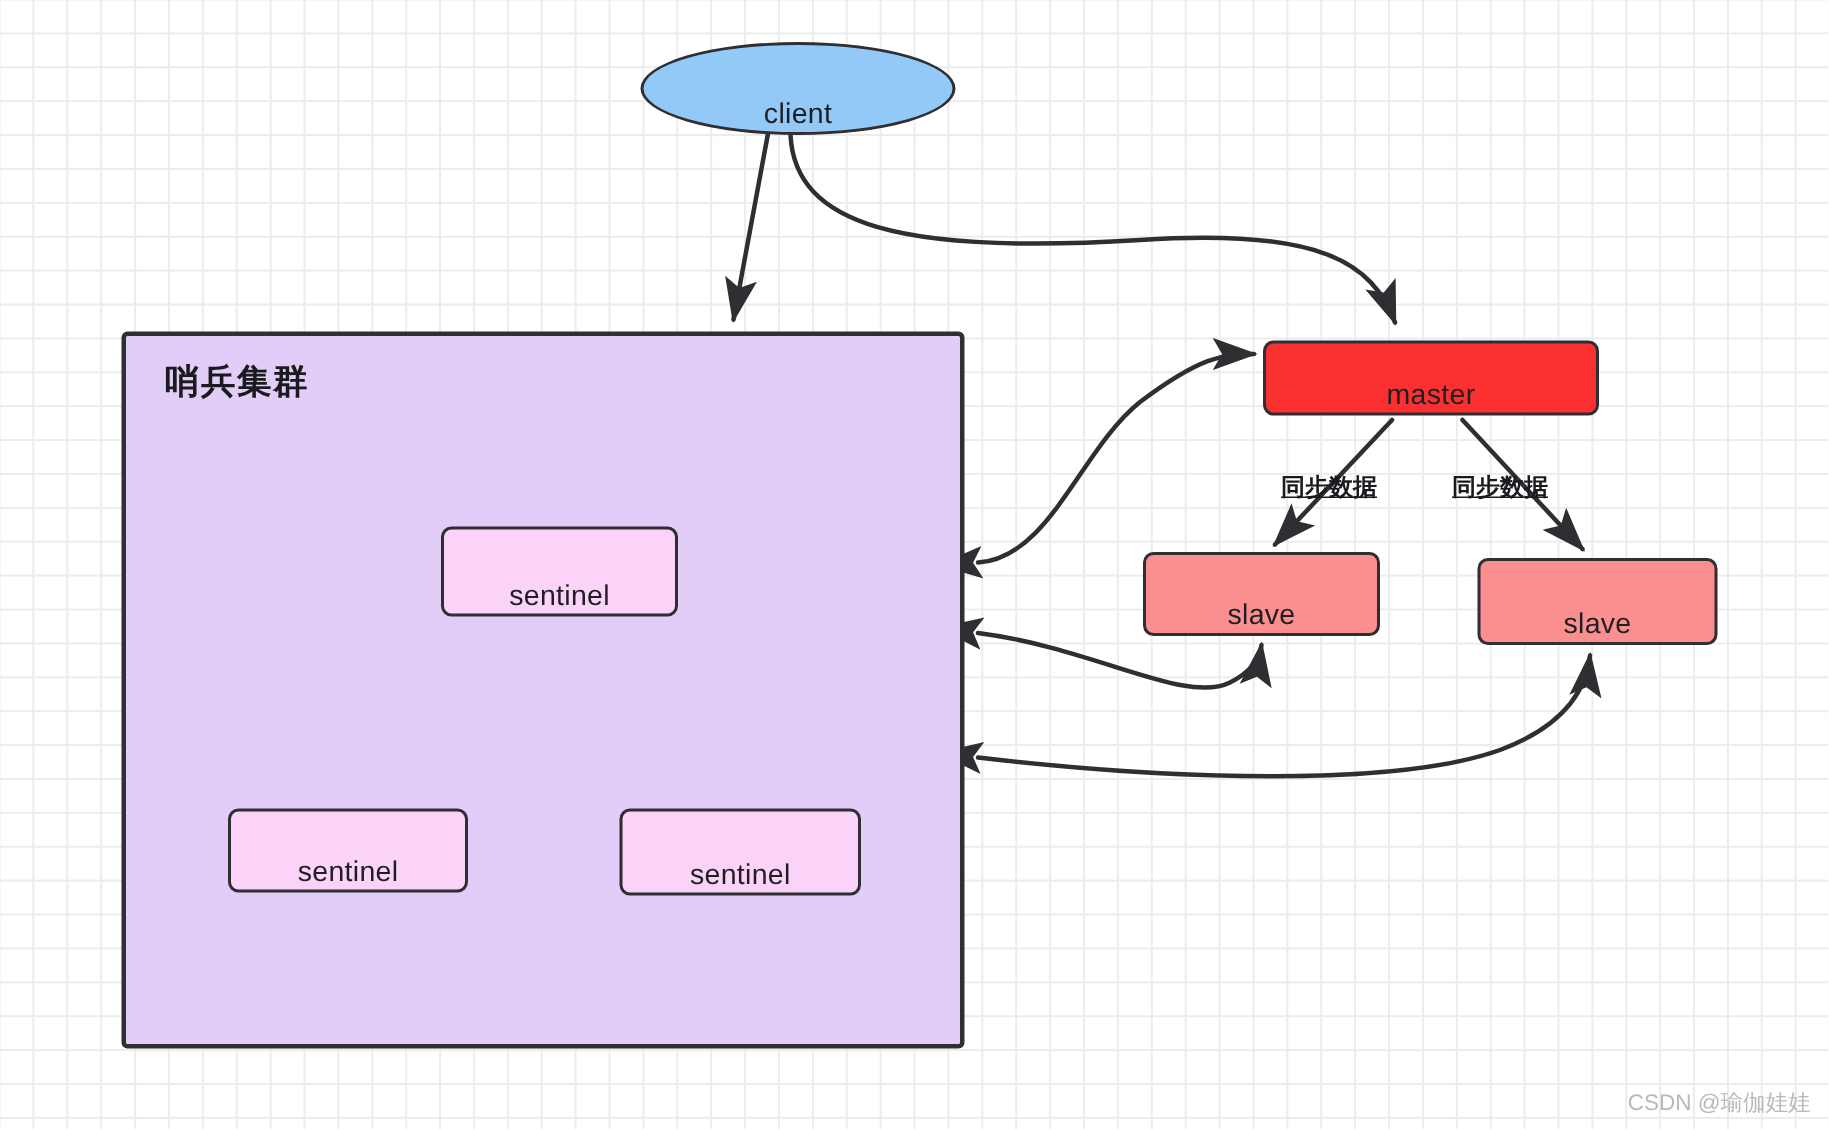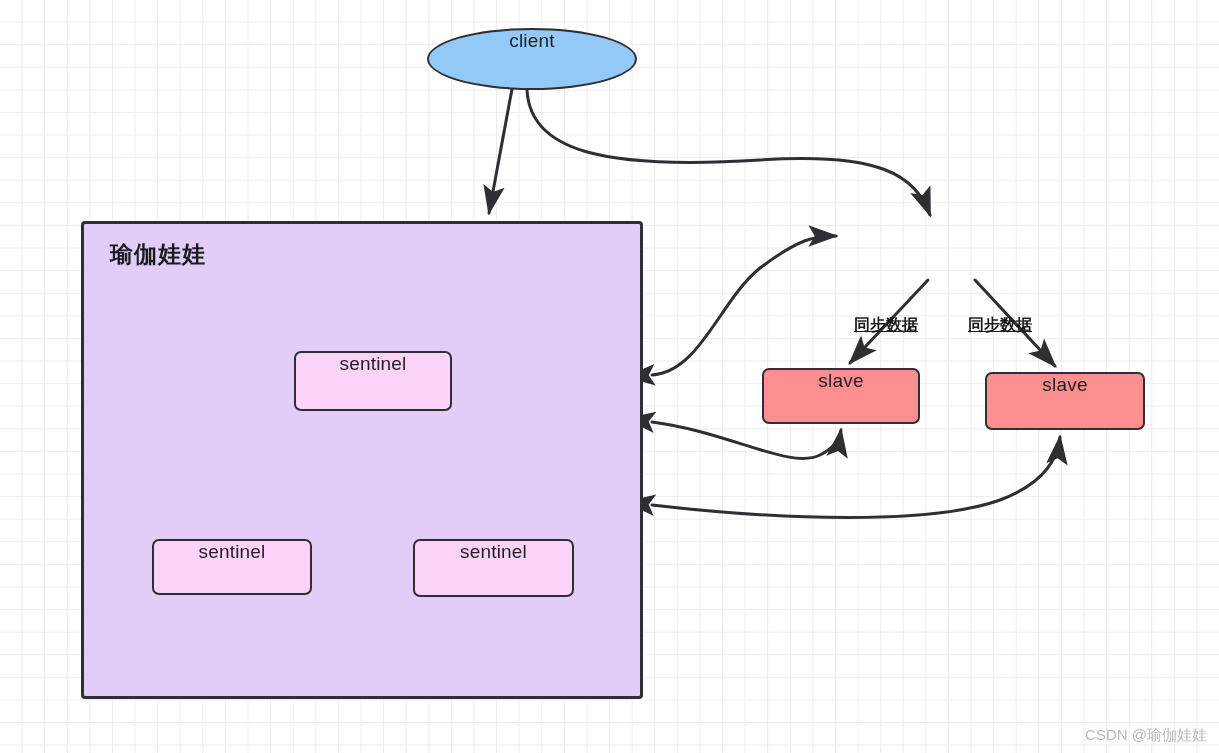--- a/index.html
+++ b/index.html
@@ -24,21 +24,21 @@
     position: absolute;
     left: 0;
     top: 0;
     width: 1219px;
     height: 753px;
   }
   .node {
     position: absolute;
     box-sizing: border-box;
     display: flex;
-    align-items: flex-start;
+    align-items: flex-end;
     justify-content: center;
     border: 2.5px solid #2f2f33;
     font-size: 19px;
     color: #1f1f23;
     letter-spacing: .2px;
     z-index: 3;
   }
   .rounded-box { border-radius: 7px; }
   #cluster-box {
     left: 81px;
@@ -99,21 +99,21 @@
     white-space: nowrap;
     text-align: right;
   }
 </style>
 </head>
 <body>
 
 <div id="canvas">
 
   <div id="cluster-box" class="node"></div>
-  <div id="cluster-title">瑜伽娃娃</div>
+  <div id="cluster-title">哨兵集群</div>
 
   <svg class="svg-layer" viewBox="0 0 1219 753">
     <defs>
       <marker id="ah" markerWidth="11" markerHeight="11" refX="9.2" refY="4" orient="auto" markerUnits="strokeWidth">
         <path d="M0,0.4 L10,4 L0,7.6 L2.1,4 Z" fill="#2f2f33"></path>
       </marker>
       <marker id="ah-start" markerWidth="11" markerHeight="11" refX="1" refY="4" orient="auto-start-reverse" markerUnits="strokeWidth">
         <path d="M0,0.4 L10,4 L0,7.6 L2.1,4 Z" fill="#2f2f33"></path>
       </marker>
     </defs>
@@ -151,20 +151,23 @@
   </div>
 
   <div id="sentinel-left" class="node rounded-box sentinel">
     <span>sentinel</span>
   </div>
 
   <div id="sentinel-right" class="node rounded-box sentinel">
     <span>sentinel</span>
   </div>
 
+  <div id="master-node" class="node rounded-box">
+    <span>master</span>
+  </div>
 
   <div id="slave-left" class="node rounded-box">
     <span>slave</span>
   </div>
 
   <div id="slave-right" class="node rounded-box">
     <span>slave</span>
   </div>
 
   <div id="label-sync-left" class="edge-label">同步数据</div>

